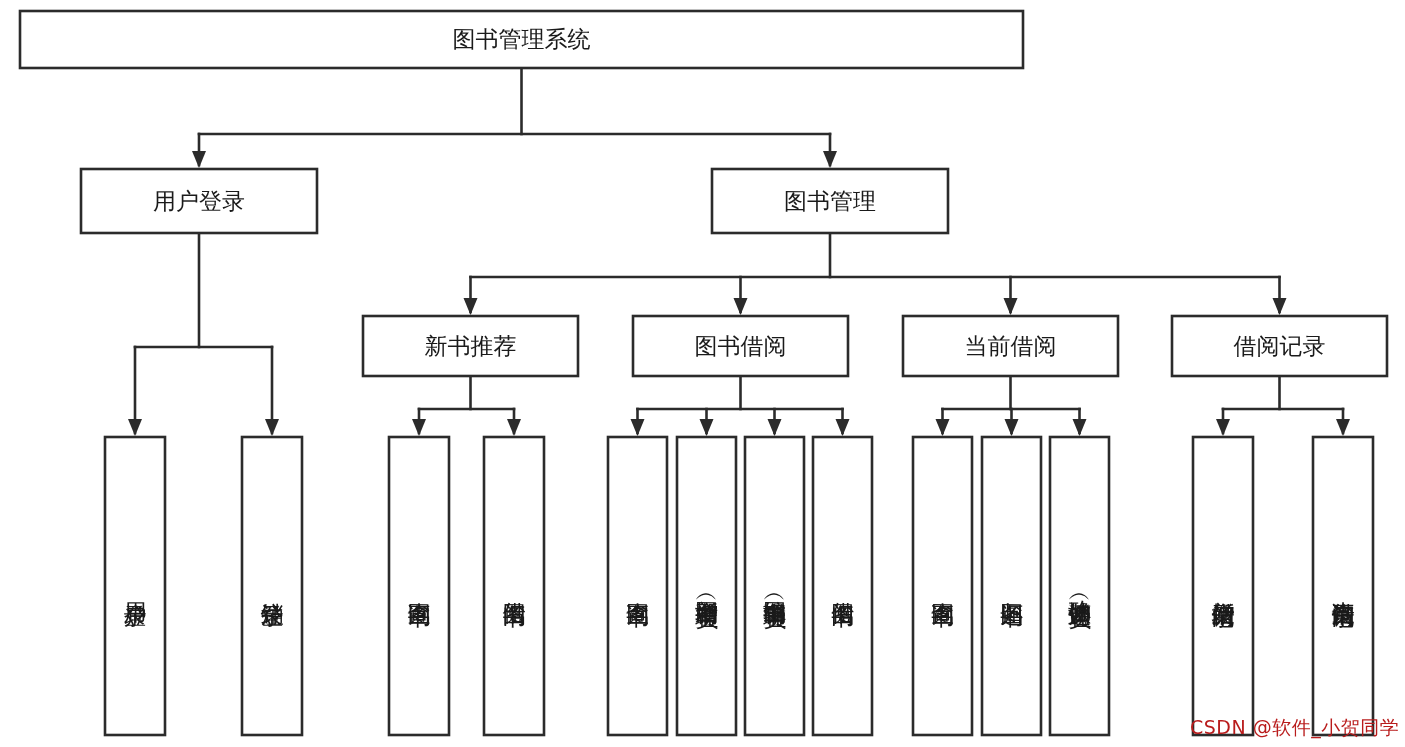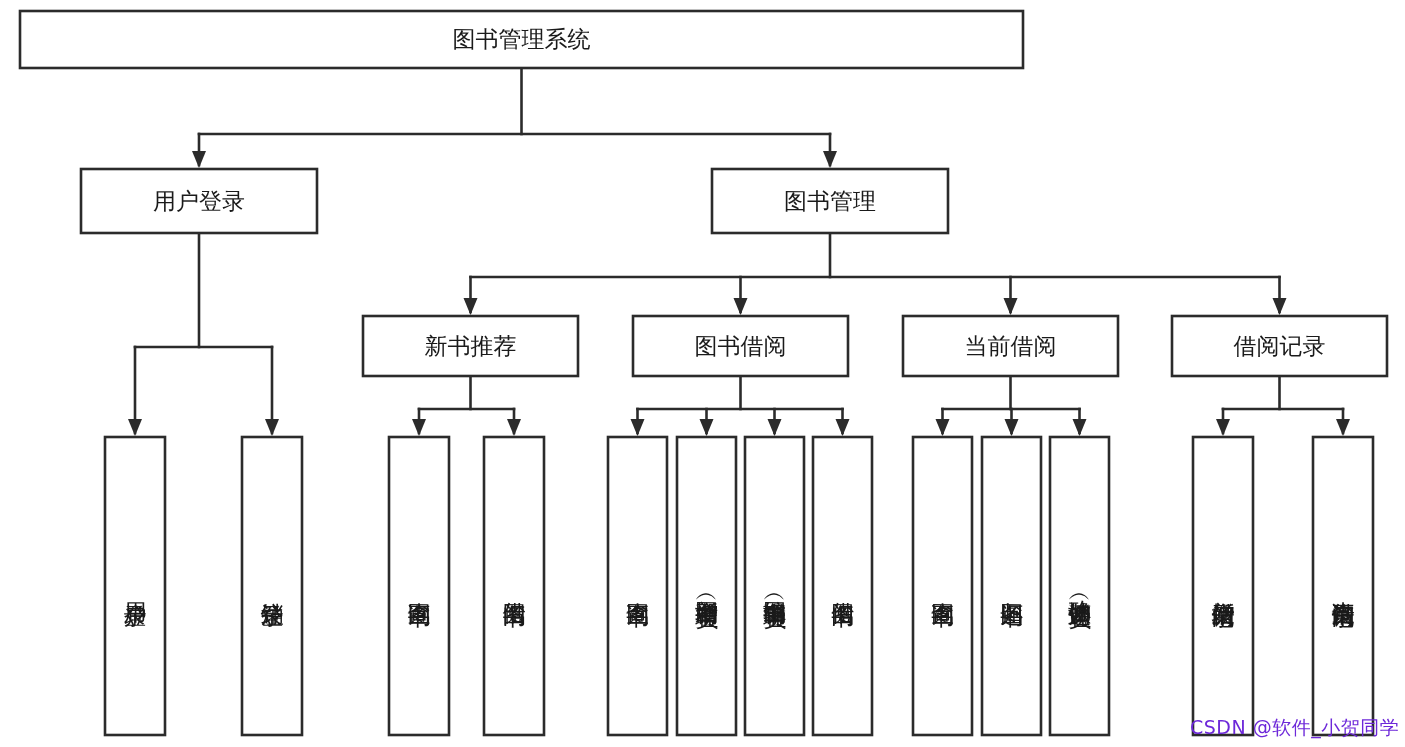--- a/index.html
+++ b/index.html
@@ -61,21 +61,21 @@
     align-items: center;
     justify-content: center;
     text-align: center;
     white-space: nowrap;
     pointer-events: none;
   }
   .watermark {
     position: absolute;
     font-family: "DejaVu Sans", "Liberation Sans", sans-serif;
     font-size: 19px;
-    color: #6d28d9;
+    color: #b91c1c;
     white-space: nowrap;
     letter-spacing: 0.5px;
   }
 </style>
 </head>
 <body>
 
 <div id="diagram-root">
 
   <svg class="flow" viewBox="0 0 1405 747">

